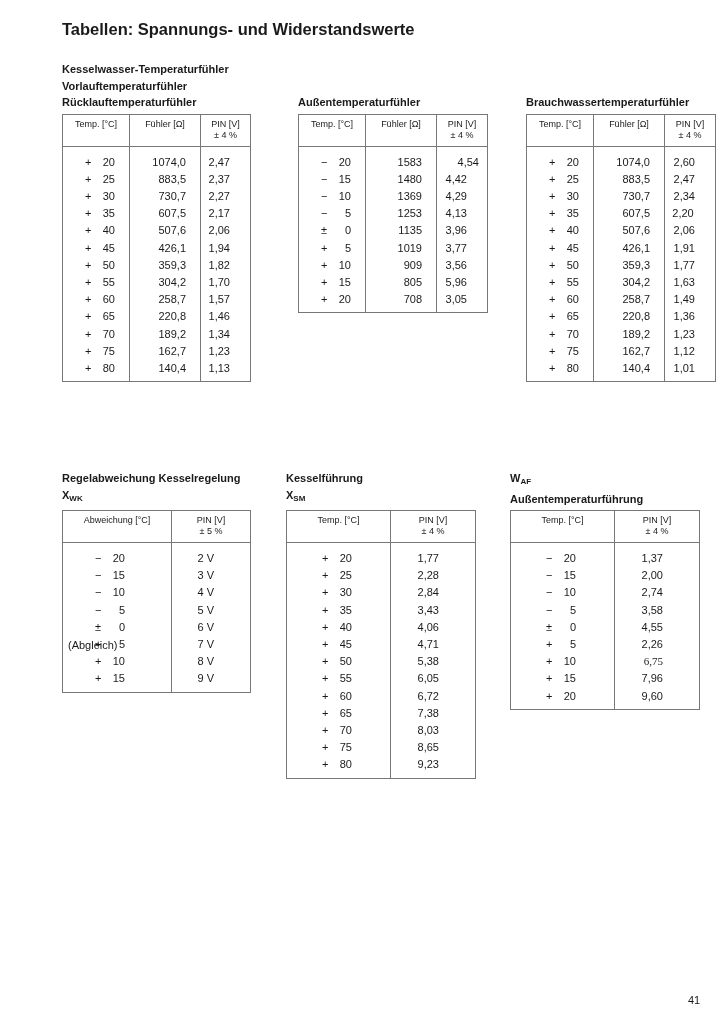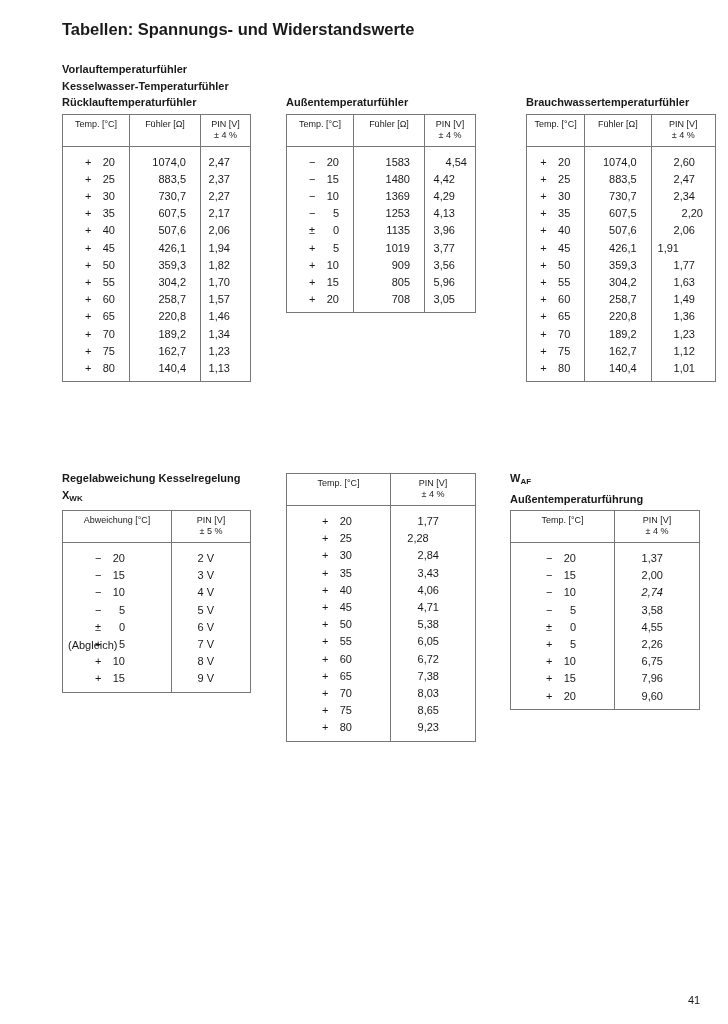--- a/index.html
+++ b/index.html
@@ -22,22 +22,22 @@
   .page-num { position:absolute; left:688px; top:994px; font-size:11px; }
   .abg { position:absolute; left:6px; font-size:11px; }
 </style>
 </head>
 <body>
 
 <h1 class="title">Tabellen: Spannungs- und Widerstandswerte</h1>
 
 <div class="block" style="left:62px; top:61px;">
   <div class="heading">
+    <div>Kesselwasser-Temperaturfühler</div>
     <div>Vorlauftemperaturfühler</div>
-    <div>Kesselwasser-Temperaturfühler</div>
     <div>Rücklauftemperaturfühler</div>
   </div>
   <table class="t" style="width:189px;">
     <thead>
         <tr>
       <th style="width:58px;">Temp. [°C]</th>
       <th style="width:62px;">Fühler [Ω]</th>
       <th><span>PIN [V]</span><br><span>± 4 %</span></th>
     </tr>
       </thead>
@@ -104,21 +104,21 @@
         </tr>
         <tr class=" last">
           <td style="padding-right: 14px;"><span class="pm">+</span><span class="num">80</span></td>
           <td style="padding-right: 14px;">140,4</td>
           <td style="padding-right: 20px;">1,13</td>
         </tr>
       </tbody>
   </table>
 </div>
 
-<div class="block" style="left:286px; top:94px;">
+<div class="block" style="left:298px; top:94px;">
   <div class="heading">
     <div>Außentemperaturfühler</div>
   </div>
   <table class="t" style="width:190px;">
     <thead>
         <tr>
       <th style="width:58px;">Temp. [°C]</th>
       <th style="width:62px;">Fühler [Ω]</th>
       <th><span>PIN [V]</span><br><span>± 4 %</span></th>
     </tr>
@@ -197,31 +197,31 @@
           <td style="padding-right: 20px;">2,47</td>
         </tr>
         <tr>
           <td style="padding-right: 14px;"><span class="pm">+</span><span class="num">30</span></td>
           <td style="padding-right: 14px;">730,7</td>
           <td style="padding-right: 20px;">2,34</td>
         </tr>
         <tr>
           <td style="padding-right: 14px;"><span class="pm">+</span><span class="num">35</span></td>
           <td style="padding-right: 14px;">607,5</td>
-          <td style="padding-right: 12px;">2,20</td>
+          <td style="padding-right: 20px; text-align: center;">2,20</td>
         </tr>
         <tr>
           <td style="padding-right: 14px;"><span class="pm">+</span><span class="num">40</span></td>
           <td style="padding-right: 14px;">507,6</td>
           <td style="padding-right: 20px;">2,06</td>
         </tr>
         <tr>
           <td style="padding-right: 14px;"><span class="pm">+</span><span class="num">45</span></td>
           <td style="padding-right: 14px;">426,1</td>
-          <td style="padding-right: 36px;">1,91</td>
+          <td style="padding-right: 20px;">1,91</td>
         </tr>
         <tr>
           <td style="padding-right: 14px;"><span class="pm">+</span><span class="num">50</span></td>
           <td style="padding-right: 14px;">359,3</td>
           <td style="padding-right: 20px;">1,77</td>
         </tr>
         <tr>
           <td style="padding-right: 14px;"><span class="pm">+</span><span class="num">55</span></td>
           <td style="padding-right: 14px;">304,2</td>
           <td style="padding-right: 20px;">1,63</td>
@@ -301,35 +301,39 @@
             <td style="padding-right: 46px;"><span class="pm">+</span><span class="num">15</span></td>
             <td style="padding-right: 36px;">9 V</td>
           </tr>
         </tbody>
     </table>
     <span class="abg" style="top:129px;">(Abgleich)</span>
   </div>
 </div>
 
 <div class="block" style="left:286px; top:470px;">
+  <div class="heading">
+    <div>Kesselführung</div>
+    <div><span>X</span><sub>SM</sub></div>
+  </div>
   <table class="t" style="width:190px;">
     <thead>
         <tr>
       <th style="width:95px;">Temp. [°C]</th>
       <th><span>PIN [V]</span><br><span>± 4 %</span></th>
     </tr>
       </thead>
     <tbody>
         <tr class="first">
           <td style="padding-right: 38px;"><span class="pm">+</span><span class="num">20</span></td>
           <td style="padding-right: 36px;">1,77</td>
         </tr>
         <tr>
           <td style="padding-right: 38px;"><span class="pm">+</span><span class="num">25</span></td>
-          <td style="padding-right: 36px; text-align: center;">2,28</td>
+          <td style="padding-right: 36px;">2,28</td>
         </tr>
         <tr>
           <td style="padding-right: 38px;"><span class="pm">+</span><span class="num">30</span></td>
           <td style="padding-right: 36px;">2,84</td>
         </tr>
         <tr>
           <td style="padding-right: 38px;"><span class="pm">+</span><span class="num">35</span></td>
           <td style="padding-right: 36px;">3,43</td>
         </tr>
         <tr>
@@ -388,37 +392,37 @@
         <tr class="first">
           <td style="padding-right: 38px;"><span class="pm">−</span><span class="num">20</span></td>
           <td style="padding-right: 36px;">1,37</td>
         </tr>
         <tr>
           <td style="padding-right: 38px;"><span class="pm">−</span><span class="num">15</span></td>
           <td style="padding-right: 36px;">2,00</td>
         </tr>
         <tr>
           <td style="padding-right: 38px;"><span class="pm">−</span><span class="num">10</span></td>
-          <td style="padding-right: 36px; font-style: italic;">2,74</td>
+          <td style="padding-right: 36px;">2,74</td>
         </tr>
         <tr>
           <td style="padding-right: 38px;"><span class="pm">−</span><span class="num">5</span></td>
           <td style="padding-right: 36px;">3,58</td>
         </tr>
         <tr>
           <td style="padding-right: 38px;"><span class="pm">±</span><span class="num">0</span></td>
           <td style="padding-right: 36px;">4,55</td>
         </tr>
         <tr>
           <td style="padding-right: 38px;"><span class="pm">+</span><span class="num">5</span></td>
           <td style="padding-right: 36px;">2,26</td>
         </tr>
         <tr>
           <td style="padding-right: 38px;"><span class="pm">+</span><span class="num">10</span></td>
-          <td style="padding-right: 36px;">6,75</td>
+          <td style="padding-right: 36px; font-family: Liberation Serif, serif;">6,75</td>
         </tr>
         <tr>
           <td style="padding-right: 38px;"><span class="pm">+</span><span class="num">15</span></td>
           <td style="padding-right: 36px;">7,96</td>
         </tr>
         <tr class=" last">
           <td style="padding-right: 38px;"><span class="pm">+</span><span class="num">20</span></td>
           <td style="padding-right: 36px;">9,60</td>
         </tr>
       </tbody>

